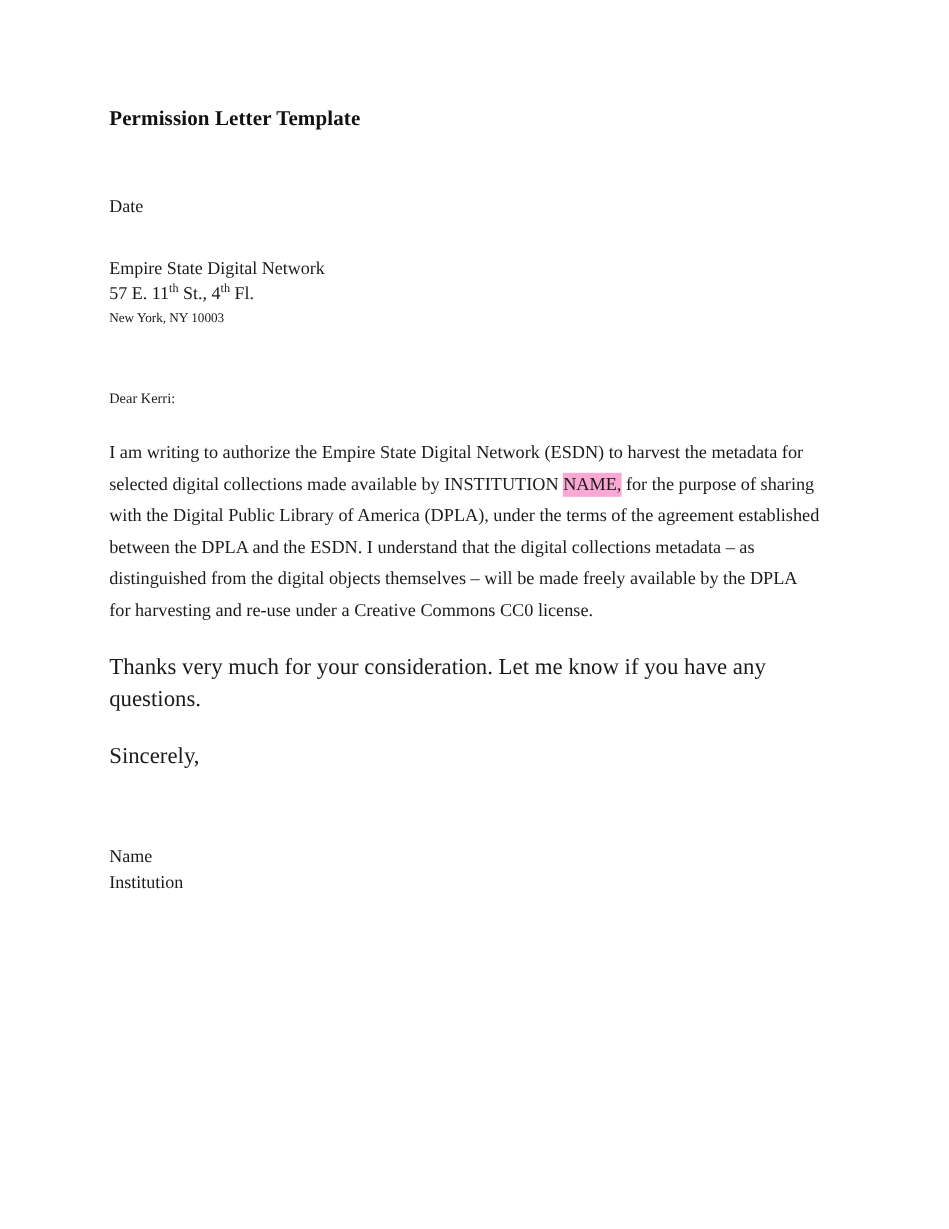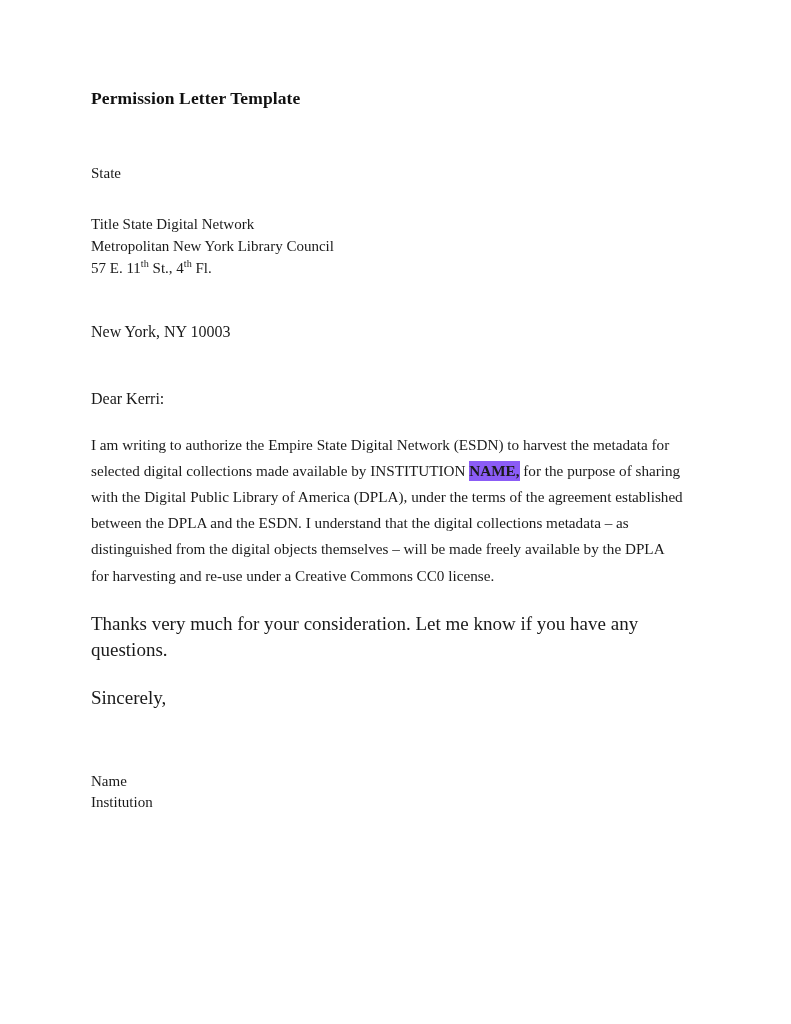--- a/index.html
+++ b/index.html
@@ -52,49 +52,47 @@
   .block-address .line {
     line-height: 22.5px;
   }
 
   .addr-street {
     font-size: 15px;
     line-height: 20px;
     white-space: nowrap;
   }
   .addr-city {
-    font-size: 16px;
+    font-size: 11px;
     line-height: 20px;
     white-space: nowrap;
-    margin-top: 44px;
   }
 
   sup {
     font-size: 0.68em;
     vertical-align: super;
     line-height: 0;
   }
 
   .salutation {
-    font-size: 16px;
+    font-size: 12px;
     line-height: 22px;
   }
 
   .para {
     font-size: 15.2px;
     line-height: 26.2px;
     text-align: left;
     margin: 0;
     width: 592px;
   }
 
   .field-shade {
-    background: #8b5cf6;
+    background: #f9a8d4;
     padding: 1px 0 2px 0;
-    font-weight: bold;
   }
 
   .closing-line {
     font-size: 19px;
     line-height: 26px;
   }
 
   .signature .line {
     font-size: 15px;
     line-height: 21.5px;
@@ -103,27 +101,26 @@
 </head>
 <body>
 
 <div class="page">
   <div class="doc-body">
 
     <h1 class="doc-title">Permission Letter Template</h1>
 
     <div class="spacer-xl"></div>
 
-    <div class="line">State</div>
+    <div class="line">Date</div>
 
     <div class="spacer-lg"></div>
 
     <div class="block-address">
-      <div class="line">Title State Digital Network</div>
-      <div class="line">Metropolitan New York Library Council</div>
+      <div class="line">Empire State Digital Network</div>
       <div class="addr-street"><span>57 E. 11</span><sup>th</sup><span> St., 4</span><sup>th</sup><span> Fl.</span></div>
       <div class="addr-city">New York, NY 10003</div>
     </div>
 
     <div class="spacer-lg"></div>
     <div style="height:18px"></div>
 
     <div class="salutation">Dear Kerri:</div>
 
     <div class="spacer-md"></div>

